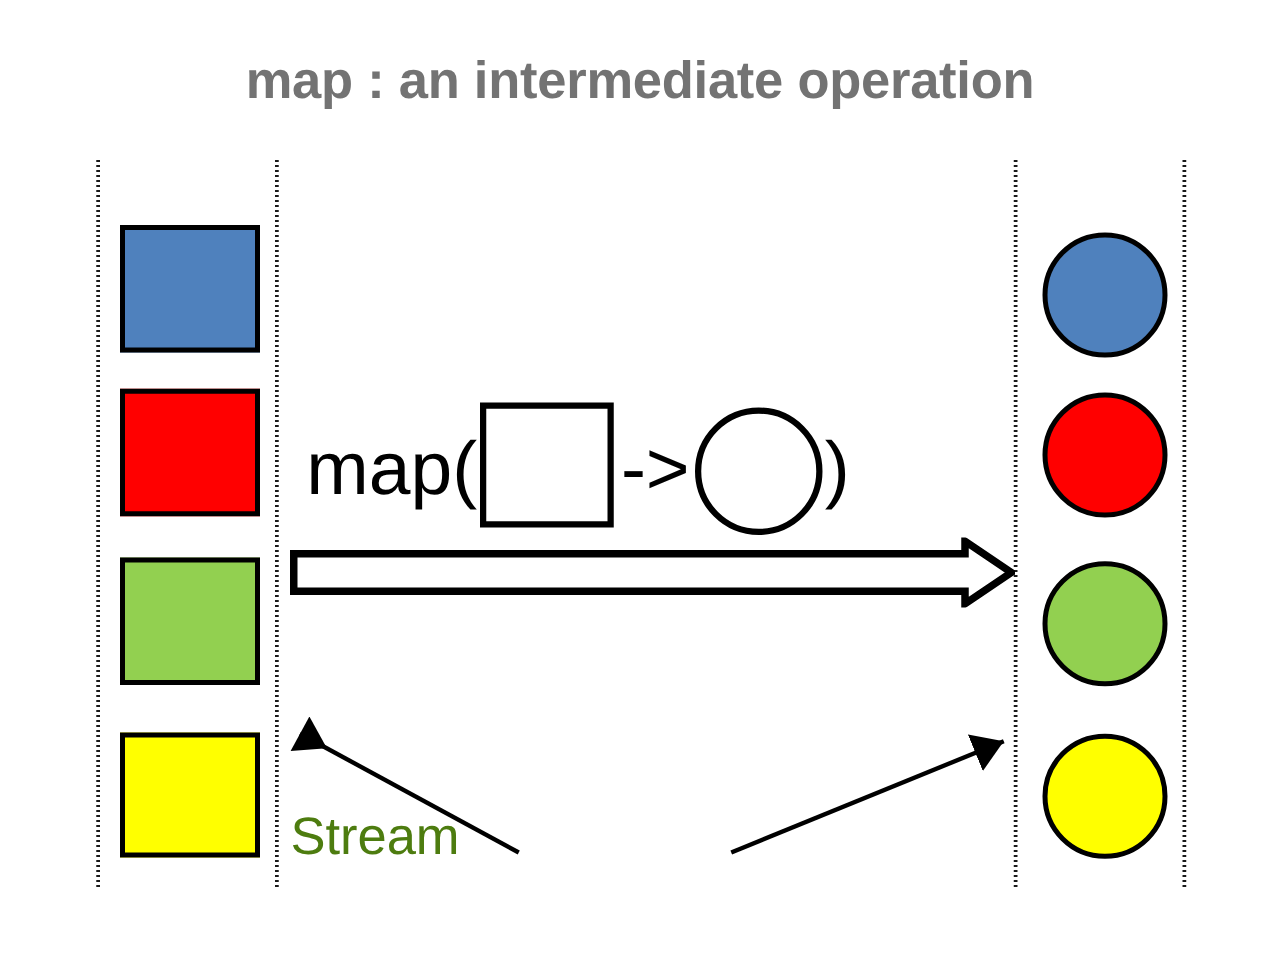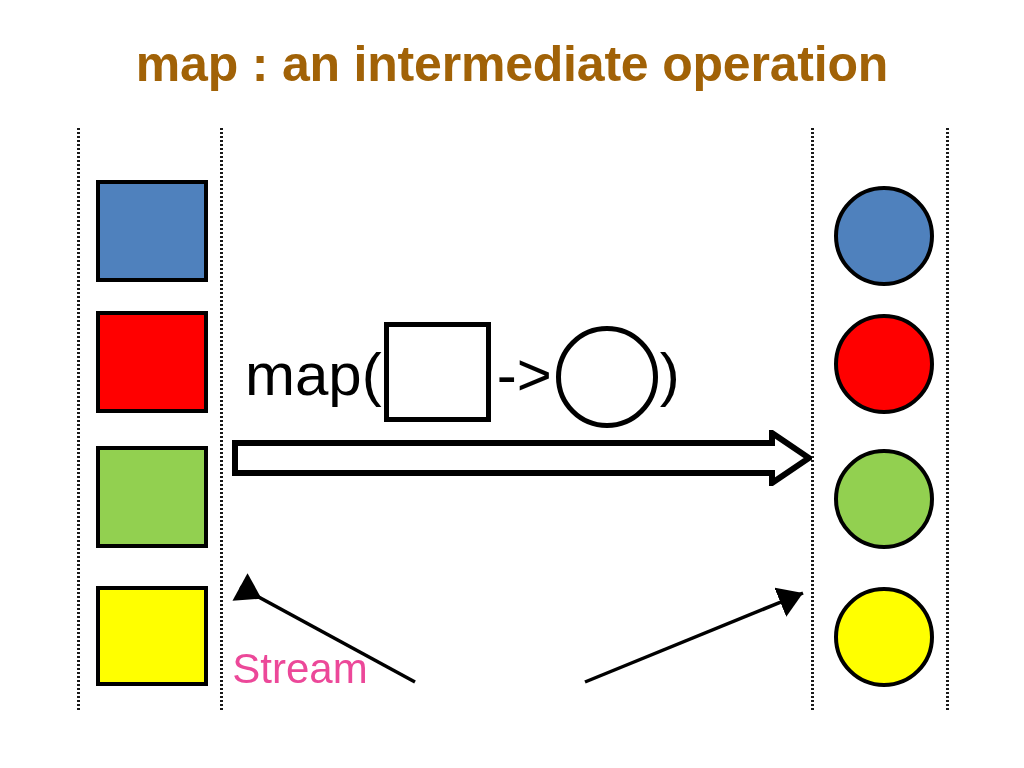--- a/index.html
+++ b/index.html
@@ -20,24 +20,24 @@
 
   
   #title {
     position: absolute;
     left: 0;
     top: 38px;
     width: 1024px;
     text-align: center;
     font-family: "Liberation Sans", sans-serif;
     font-weight: bold;
-    font-size: 50px;
+    font-size: 42px;
     line-height: 52px;
     letter-spacing: -0.2px;
-    color: #a16207;
+    color: #737373;
     white-space: nowrap;
   }
 
   
   .stream-line {
     position: absolute;
     top: 128px;
     height: 584px;
     width: 3px;
     background-image: linear-gradient(
@@ -142,21 +142,21 @@
   }
   #stream-label {
     position: absolute;
     left: 200px;
     top: 645px;
     width: 200px;
     text-align: center;
     font-family: "Liberation Sans", sans-serif;
     font-size: 42px;
     line-height: 48px;
-    color: #ec4899;
+    color: #4d7c0f;
     white-space: nowrap;
   }
 </style>
 </head>
 <body>
 
 <div id="slide" style="background: rgb(255, 255, 255);">
 
   <div id="title">map : an intermediate operation</div>
 

